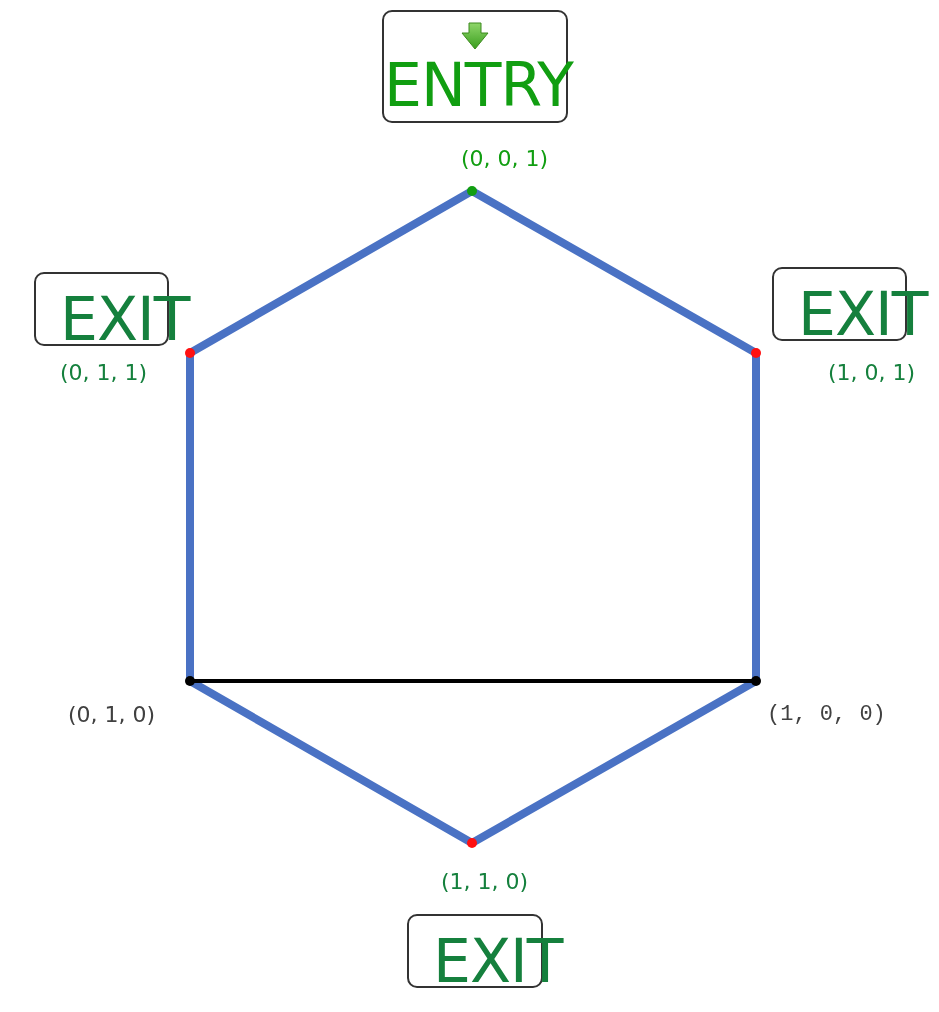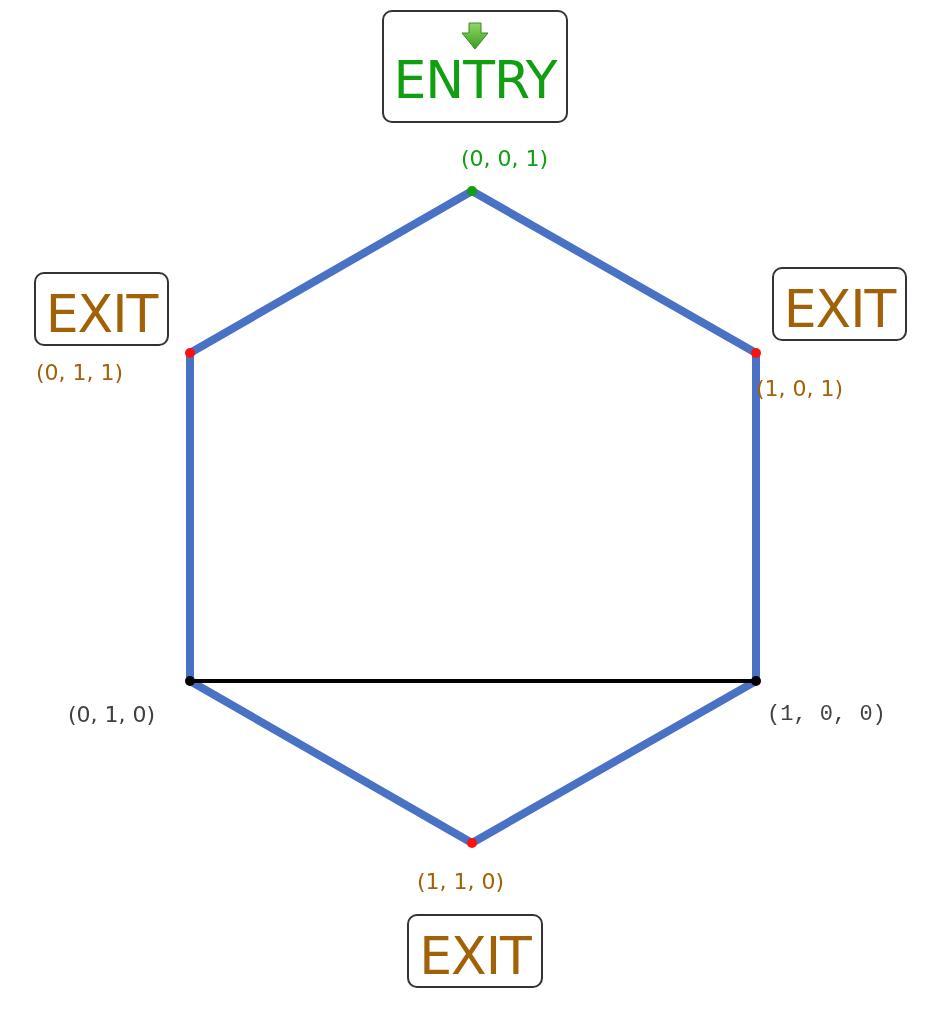--- a/index.html
+++ b/index.html
@@ -2,25 +2,25 @@
 <html><head>
   <meta charset="utf-8">
   <style>
     html, body { margin: 0; padding: 0; background: #ffffff; }
     body { width: 939px; height: 1012px; position: relative; overflow: hidden;
            font-family: "DejaVu Sans", sans-serif; }
     svg.diagram { position: absolute; left: 0; top: 0; }
     .sign { position: absolute; box-sizing: border-box; border: 2px solid #333;
             border-radius: 10px; background: #fff; text-align: center;
             font-family: "DejaVu Sans", sans-serif; }
-    .sign .txt { display: block; font-size: 52px; letter-spacing: -1px; }
+    .sign .txt { display: block; font-size: 60px; letter-spacing: -1px; }
     .coord { position: absolute; font-family: "DejaVu Sans", sans-serif;
              font-size: 22px; white-space: nowrap; }
     .green { color: #119e11; }
-    .red { color: #a16207; }
+    .red { color: #15803d; padding-left: 24px; }
     .black { color: #404040; }
   </style>
 </head>
 <body>
 
 <svg class="diagram" width="939" height="1012">
   <g>
     <polygon points="472,191 756,353 756,681 472,843 190,681 190,353" fill="none" stroke="#4a72c4" stroke-width="8" stroke-linejoin="round"></polygon>
     <line x1="190" y1="681" x2="756" y2="681" stroke="#000" stroke-width="4"></line>
   </g>
@@ -53,17 +53,17 @@
 
 <div class="sign" style="left:772px; top:267px; width:135px; height:74px; padding-top:10px;">
   <span class="txt red">EXIT</span>
 </div>
 
 <div class="sign" style="left:407px; top:914px; width:136px; height:74px; padding-top:10px;">
   <span class="txt red">EXIT</span>
 </div>
 
 <div class="coord green" style="left:413px; top:146px;margin-left:48px;">(0, 0, 1)</div>
-<div class="coord red" style="left:756px; top:360px;margin-top:16px;">(1, 0, 1)</div>
+<div class="coord red" style="left:804px; top:360px;">(1, 0, 1)</div>
 <div class="coord black" style="left:767px; top:702px;font-family:Liberation Mono, monospace;">(1, 0, 0)</div>
 <div class="coord red" style="left:417px; top:869px;">(1, 1, 0)</div>
 <div class="coord black" style="left:68px; top:702px;">(0, 1, 0)</div>
 <div class="coord red" style="left:36px; top:360px;">(0, 1, 1)</div>
 
 </body></html>

